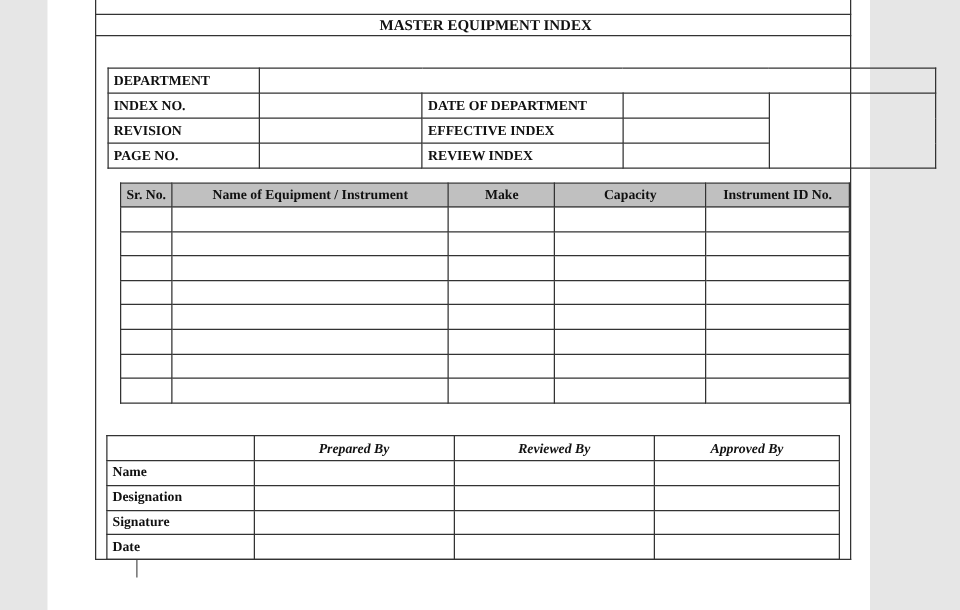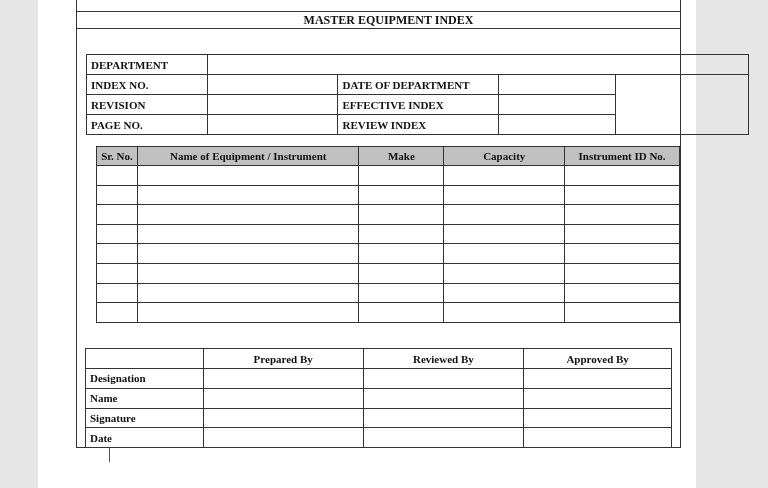--- a/index.html
+++ b/index.html
@@ -9,21 +9,21 @@
   .frame { position: absolute; left: 76px; top: -2px; width: 605px; height: 450px; border: 1px solid #333; border-top: none; }
   .title-row { position: absolute; left: 76px; top: 11px; width: 605px; height: 18px; border-top: 1px solid #333; border-bottom: 1px solid #333; text-align: center; font-weight: bold; font-size: 12px; line-height: 16px; padding-left: 20px; }
   table { border-collapse: collapse; position: absolute; font-size: 11px; font-weight: bold; }
   td, th { border: 1px solid #333; padding: 0 4px; height: 20px; vertical-align: middle; }
   .hdr td { font-size: 11px; }
   .hdr { left: 86px; top: 54px; width: 663px; }
   .eq { left: 86px; top: 146px; width: 584px; margin-left: 10px; }
   .eq th { background: #c0c0c0; text-align: center; height: 19px; font-size: 11px; }
   .eq td { height: 19.6px; }
   .sig { left: 85px; top: 348px; width: 587px; }
-  .sig th { text-align: center; height: 20px; }
+  .sig th { text-align: center; height: 20px; font-style: italic; }
   .sig td { height: 19.8px; text-align: left; }
   .cursor { position: absolute; left: 109px; top: 448px; width: 1px; height: 14px; background: #555; }
 </style>
 </head>
 <body>
 
 <div class="page"></div>
 <div class="frame"></div>
 <div class="title-row">MASTER EQUIPMENT INDEX</div>
 
@@ -147,27 +147,27 @@
       <col style="width:148px">
     </colgroup>
   <tbody>
       <tr>
     <th></th>
     <th>Prepared By</th>
     <th>Reviewed By</th>
     <th>Approved By</th>
   </tr>
   <tr>
-    <td>Designation</td>
+    <td>Name</td>
     <td></td>
         <td></td>
         <td></td>
   </tr>
   <tr>
-    <td>Name</td>
+    <td>Designation</td>
     <td></td>
         <td></td>
         <td></td>
   </tr>
   <tr>
     <td>Signature</td>
     <td></td>
         <td></td>
         <td></td>
   </tr>

